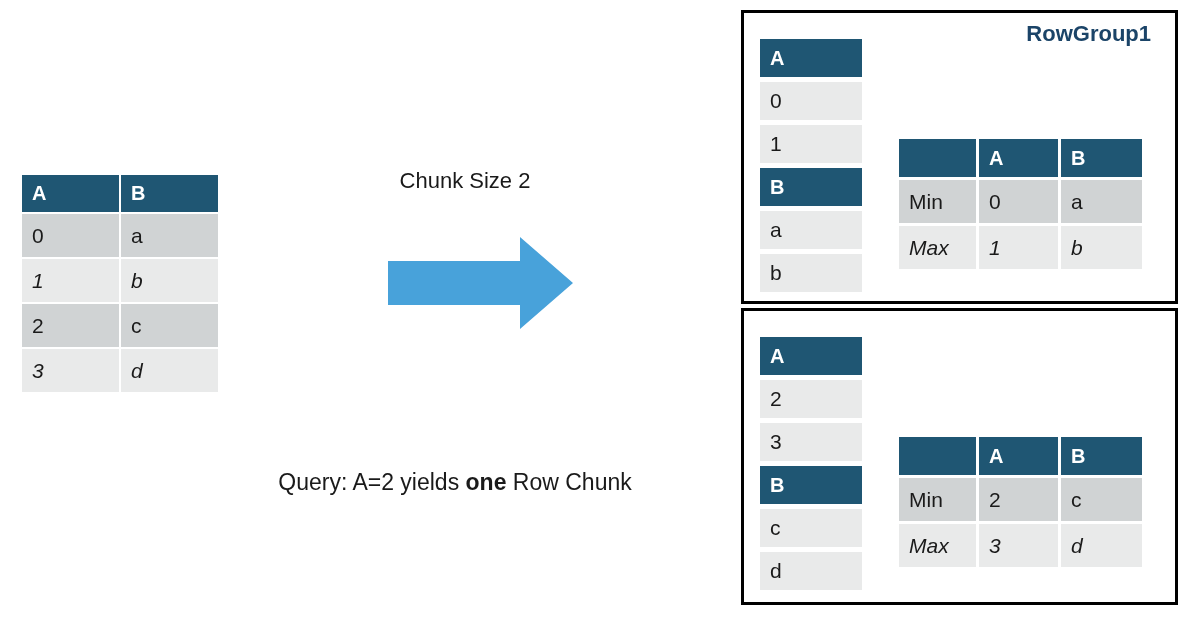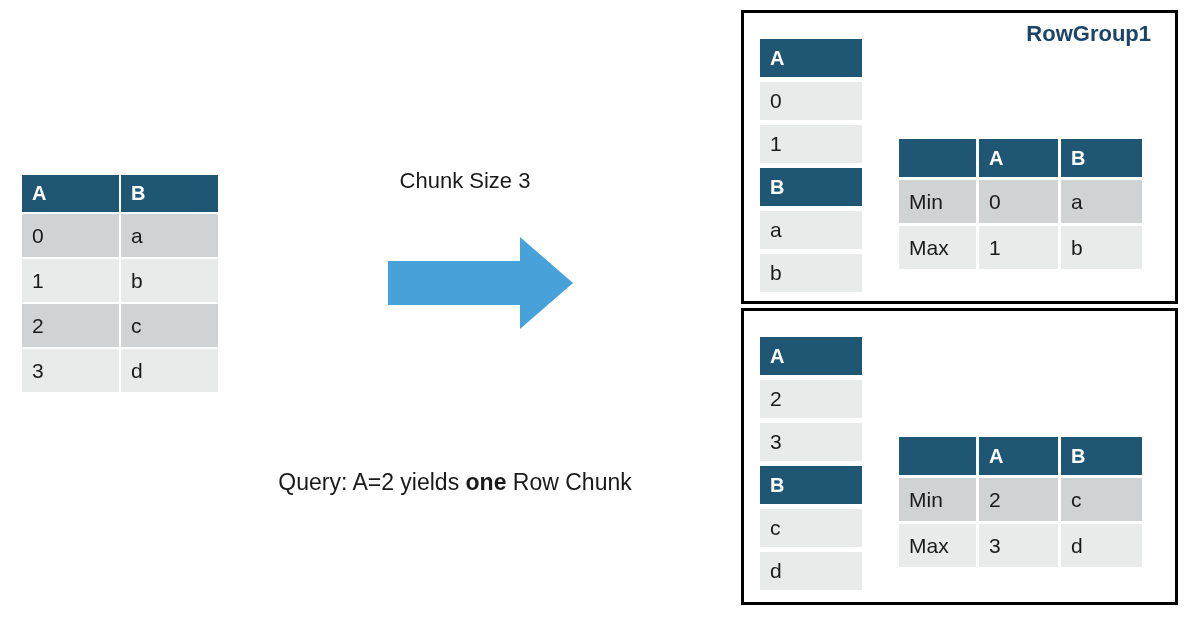--- a/index.html
+++ b/index.html
@@ -23,21 +23,21 @@
     color: var(--text_dark);
     overflow: hidden;
   }
   .cell.th {
     background: var(--header_bg);
     color: #ffffff;
     font-weight: bold;
     font-size: 20px;
   }
   .cell.tv.dark  { background: var(--row_dark); }
-  .cell.tv.light { background: var(--row_light); }
+  .cell.tv.light { background: var(--row_light); font-style: italic; }
 
   
   .src-table {
     position: absolute;
     left: 22px; top: 175px;
     width: 196px;
     display: grid;
     grid-template-columns: 97px 97px;
     grid-template-rows: 37px repeat(4, 43px);
     gap: 2px;
@@ -137,21 +137,21 @@
       <div class="cell tv dark">0</div>
       <div class="cell tv dark">a</div>
       <div class="cell tv light">1</div>
       <div class="cell tv light">b</div>
       <div class="cell tv dark">2</div>
       <div class="cell tv dark">c</div>
       <div class="cell tv light">3</div>
       <div class="cell tv light">d</div>
     </div>
 
-  <div class="chunk-label">Chunk Size 3</div>
+  <div class="chunk-label">Chunk Size 2</div>
 
   <svg class="arrow-svg" viewBox="0 0 190 102" aria-hidden="true">
     <polygon points="0,29 132,29 132,5 185,51 132,97 132,73 0,73"></polygon>
   </svg>
 
   <div class="query-caption"><span>Query: A=2 yields </span><b>one</b><span> Row Chunk</span></div>
 
   <div class="rowgroup rg1">
     <div class="rg-title">RowGroup1</div>
     <div class="stack">

